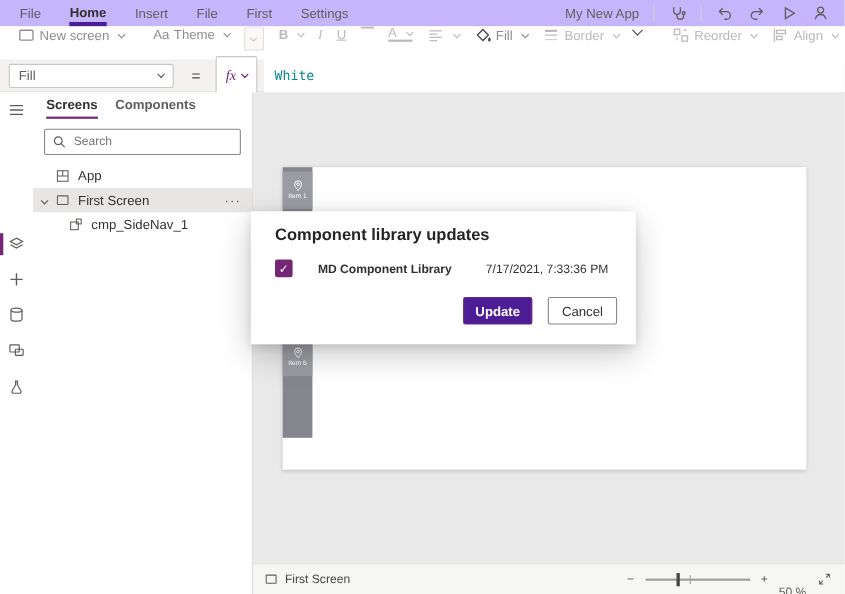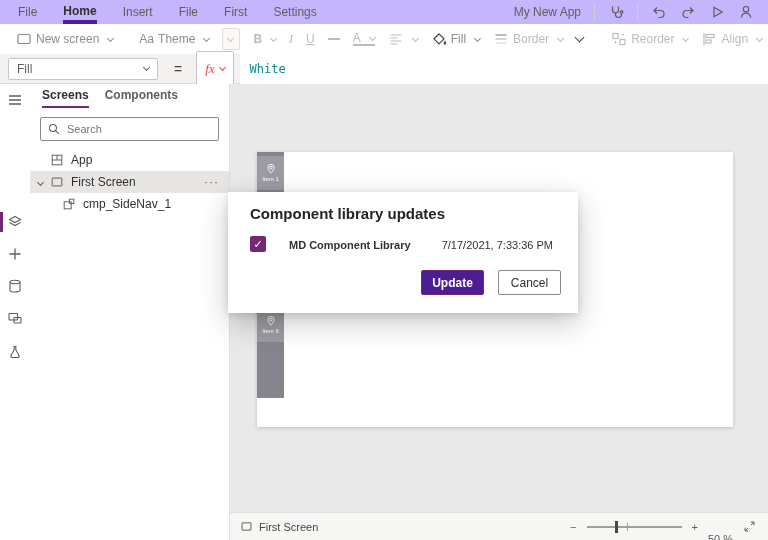--- a/index.html
+++ b/index.html
@@ -11,35 +11,35 @@
 
   
   #titlebar { position:absolute; left:0; top:0; width:768px; height:24px; background:#c4b5fd; display:flex; align-items:center; font-size:12px; color:#605e5c; }
   #menus { display:flex; align-items:center; gap:26px; padding-left:18px; height:100%; }
   .menu-item { cursor:default; height:100%; display:flex; align-items:center; }
   .menu-item.active { color:#323130; font-weight:bold; border-bottom:4px solid #4c1d95; padding-top:2px; }
   #titlebar-right { margin-left:auto; display:flex; align-items:center; gap:13px; padding-right:14px; color:#605e5c; }
   #app-name { color:#605e5c; }
 
   
-  #toolbar { position:absolute; left:0; top:24px; width:768px; height:30px; background:#fff; display:flex; align-items:center; font-size:12px; overflow:hidden; white-space:nowrap; }
+  #toolbar { position:absolute; left:0; top:24px; width:768px; height:30px; background:#fff; display:flex; align-items:flex-start; font-size:12px; overflow:hidden; white-space:nowrap; }
   .tb { display:flex; align-items:center; gap:4px; flex:none; }
   .tb-mid { color:#8f8d8b; }
   .tb-dis { color:#bdbbb9; }
   .tb-dark { color:#484644; }
   #toolbar > * { margin-right:13px; }
   #toolbar > :first-child { margin-left:16px; }
   .fontsize-box { width:62px; height:22px; border:1px solid #e1dfdd; background:#faf9f8; border-radius:2px; display:flex; align-items:center; justify-content:flex-end; padding-right:6px; color:#c8c6c4; }
 
   
   #formulabar { position:absolute; left:0; top:54px; width:768px; height:30px; background:#f3f2f1; border-bottom:1px solid #e1dfdd; display:flex; align-items:center; font-size:12px; }
   #prop-select { width:150px; height:22px; margin-left:8px; background:#fff; border:1px solid #c8c6c4; border-radius:2px; display:flex; align-items:center; padding:0 8px; color:#605e5c; }
   #prop-select .chev { margin-left:auto; }
   #equals { margin:0 14px 0 16px; color:#484644; font-size:14px; }
-  #fx-box { height:36px; background:#fff; border:1px solid #c8c6c4; border-radius:2px; display:flex; align-items:center; padding:0 8px; color:#ef4444; }
+  #fx-box { height:36px; background:#fff; border:1px solid #c8c6c4; border-radius:2px; display:flex; align-items:center; padding:0 8px; color:#701a75; }
   #fx-box .fx { font-style:italic; font-family:"Liberation Serif", serif; font-size:13px; }
   #formula-input { flex:1; height:30px; background:#fff; display:flex; align-items:center; padding-left:10px; font-family:"DejaVu Sans Mono", monospace; font-size:12px; color:#0b8a8f; margin-left:6px; }
 
   
   #leftrail { position:absolute; left:0; top:84px; width:30px; height:456px; background:#fff; }
   .rail-ic { position:absolute; left:7px; width:16px; height:16px; color:#605e5c; }
   #rail-sel { position:absolute; left:0; top:128px; width:3px; height:20px; background:#742774; }
 
   #treepanel { position:absolute; left:30px; top:84px; width:200px; height:456px; background:#fff; border-right:1px solid #e1dfdd; font-size:12px; }
   #tree-title { display:flex; align-items:center; padding:10px 12px 6px 12px; }

